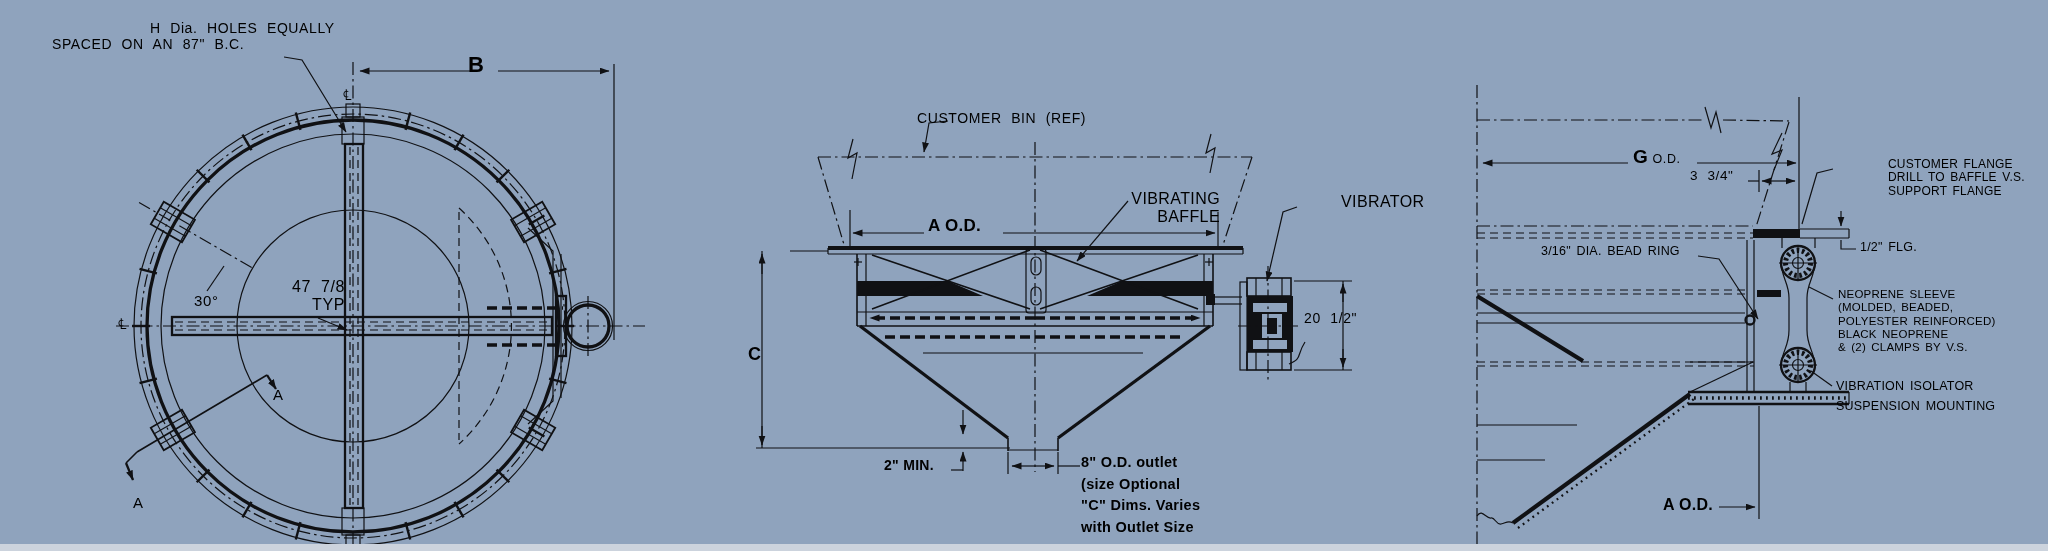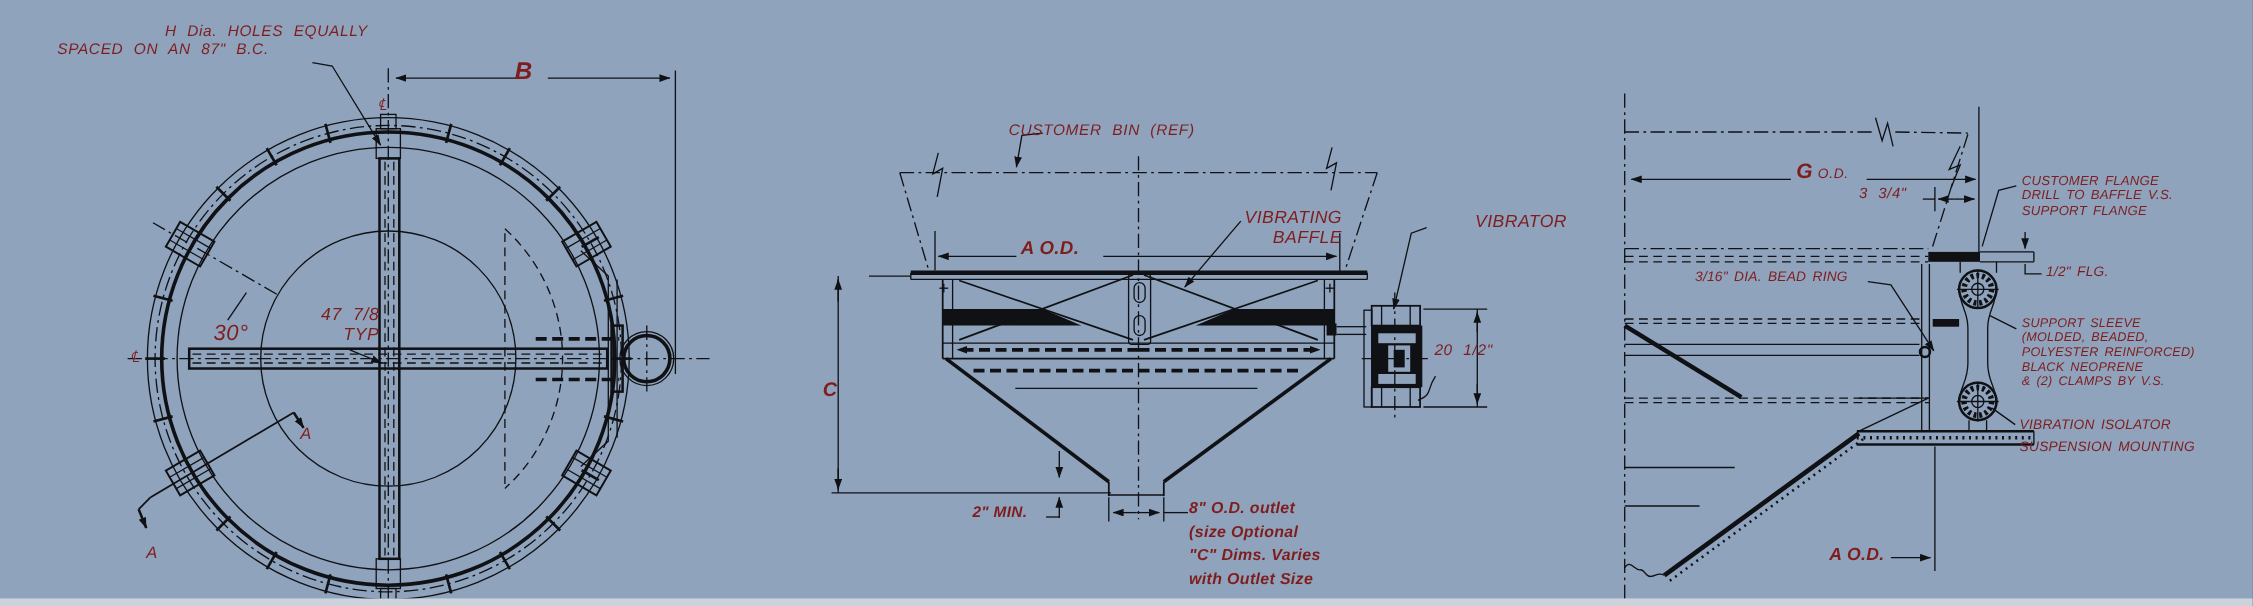--- a/index.html
+++ b/index.html
@@ -1,18 +1,18 @@
 <!DOCTYPE html>
 <html><head>
 <meta charset="utf-8">
 <style>
   html,body{margin:0;padding:0;background:#6b7886;}
   .canvas{position:relative;width:2048px;height:551px;background:#8fa3bd;overflow:hidden;font-family:"Liberation Sans",sans-serif;}
   .canvas svg{position:absolute;left:0;top:0;}
-  .lbl{position:absolute;color:#7f1d1d;white-space:nowrap;font-style:italic;}
+  .lbl{position:absolute;color:#000000;white-space:nowrap;}
   .cad{font-size:14px;letter-spacing:.6px;word-spacing:5px;}
   .cad-sm{font-size:16px;letter-spacing:.4px;word-spacing:4px;}
   .cad-tight{font-size:12px;letter-spacing:.2px;word-spacing:2px;line-height:13.3px;}
   .bold-dim{font-weight:bold;font-size:17px;letter-spacing:.3px;}
   .strip{position:absolute;left:0;bottom:0;width:100%;height:7px;background:#ccd3dd;}
   
   .ln{stroke:#101114;fill:none;stroke-width:1.6;}
   .thin{stroke-width:1.2;}
   .w2{stroke-width:2.3;}
   .w3{stroke-width:3.3;}
@@ -348,21 +348,21 @@
   </g>
 </svg>
 
 <div class="lbl cad" style="left:52px;top:20px;">
   <div style="padding-left:98px;">H Dia. HOLES EQUALLY</div>
   <div>SPACED ON AN 87" B.C.</div>
 </div>
 <div class="lbl bold-dim" style="left:468px;top:52px;font-size:22px;">B</div>
 <div class="lbl cad" style="left:343px;top:84px;font-size:15px;">℄</div>
 <div class="lbl cad" style="left:118px;top:313px;font-size:15px;">℄</div>
-<div class="lbl cad" style="left:194px;top:292px;font-size:20px;">30°</div>
+<div class="lbl cad" style="left:194px;top:292px;font-size:15px;">30°</div>
 <div class="lbl cad" style="left:255px;top:278px;width:90px;text-align:right;font-size:16px;">
   <div>47 7/8</div>
   <div>TYP</div>
 </div>
 <div class="lbl cad" style="left:273px;top:386px;font-size:15px;">A</div>
 <div class="lbl cad" style="left:133px;top:494px;font-size:15px;">A</div>
 
 <div class="lbl cad" style="left:917px;top:110px;">CUSTOMER BIN (REF)</div>
 <div class="lbl bold-dim" style="left:928px;top:216px;">A O.D.</div>
 <div class="lbl cad-sm" style="left:1118px;top:190px;width:102px;text-align:right;">
@@ -378,29 +378,29 @@
   <div>(size Optional</div>
   <div>"C" Dims. Varies</div>
   <div>with Outlet Size</div>
 </div>
 
 <div class="lbl" style="left:1633px;top:146px;">
   <span class="bold-dim" style="font-size:19px;">G</span>
   <span class="cad" style="font-size:12.5px;">O.D.</span>
 </div>
 <div class="lbl cad" style="left:1690px;top:168px;font-size:13.5px;">3 3/4"</div>
-<div class="lbl cad-tight" style="left:1838px;top:158px;">
+<div class="lbl cad-tight" style="left:1888px;top:158px;">
   <div>CUSTOMER FLANGE</div>
   <div>DRILL TO BAFFLE V.S.</div>
   <div>SUPPORT FLANGE</div>
 </div>
 <div class="lbl cad-tight" style="left:1860px;top:241px;font-size:12.5px;">1/2" FLG.</div>
 <div class="lbl cad-tight" style="left:1541px;top:245px;font-size:12.5px;">3/16" DIA. BEAD RING</div>
 <div class="lbl cad-tight" style="left:1838px;top:288px;font-size:11.5px;">
-  <div>SUPPORT SLEEVE</div>
+  <div>NEOPRENE SLEEVE</div>
   <div>(MOLDED, BEADED,</div>
   <div>POLYESTER REINFORCED)</div>
   <div>BLACK NEOPRENE</div>
   <div>&amp; (2) CLAMPS BY V.S.</div>
 </div>
 <div class="lbl cad-tight" style="left:1836px;top:376px;font-size:12.5px;line-height:20px;">
   <div>VIBRATION ISOLATOR</div>
   <div>SUSPENSION MOUNTING</div>
 </div>
 <div class="lbl bold-dim" style="left:1663px;top:496px;font-size:16px;">A O.D.</div>

